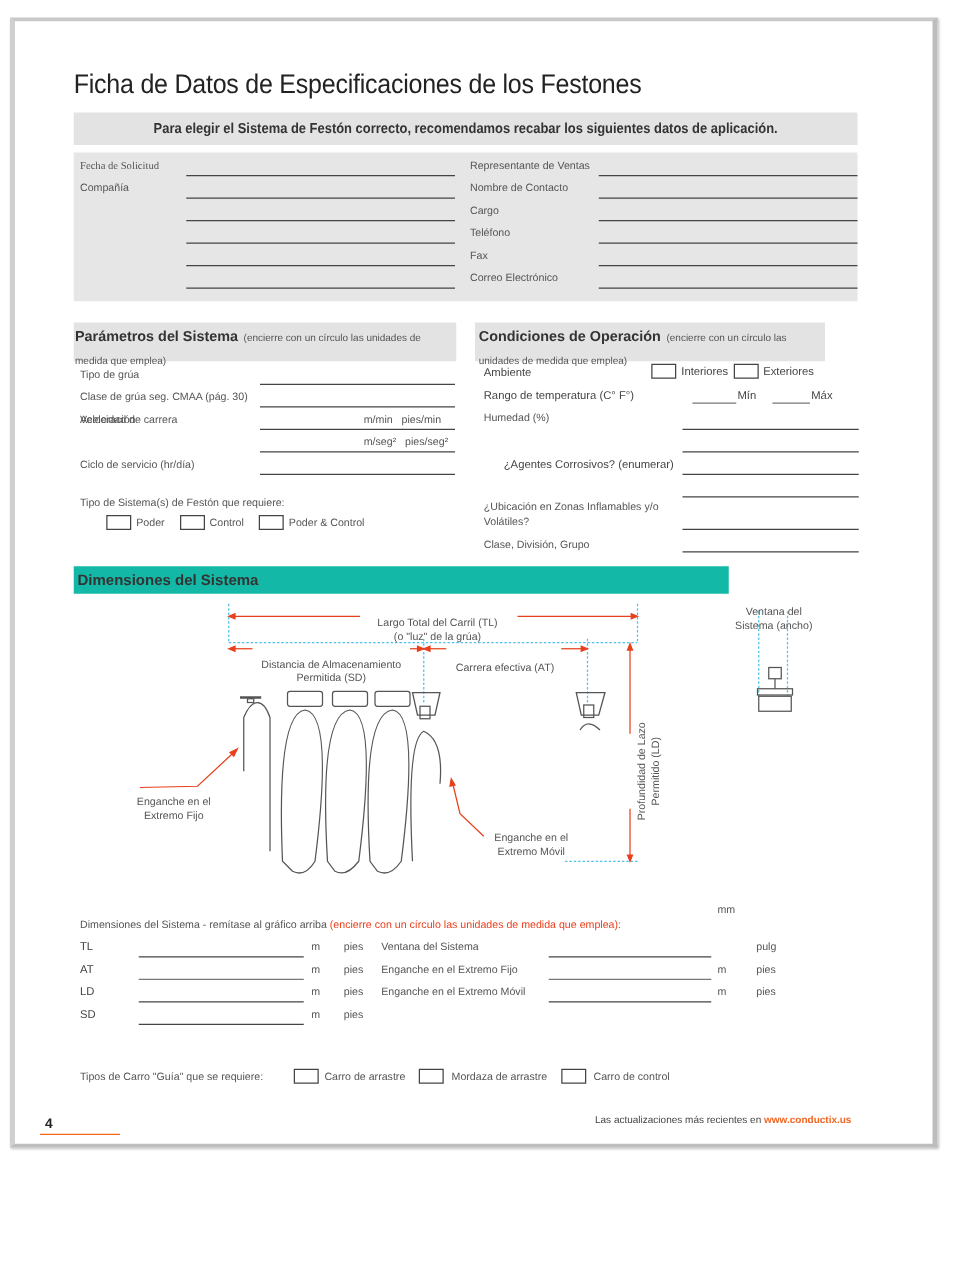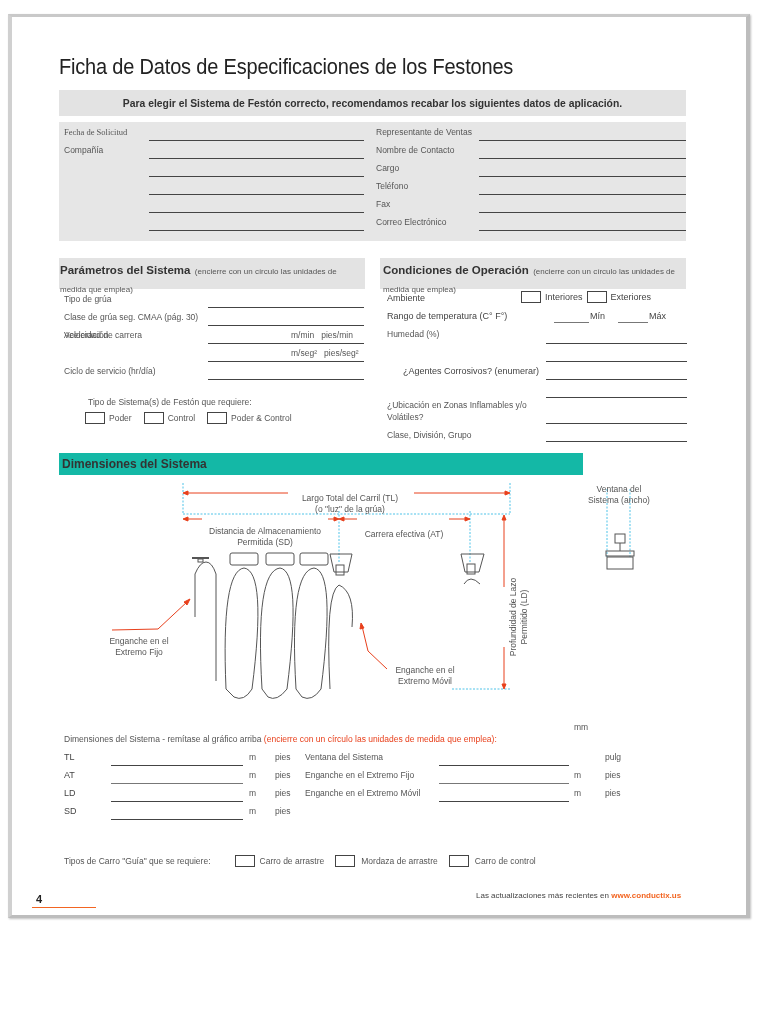--- a/index.html
+++ b/index.html
@@ -82,31 +82,31 @@
   <div class="abs line" style="left:196px; top:308px; width:156px;"></div>
   <div class="abs lbl" style="left:52px; top:313px;">Velocidad de carrera</div>
   <div class="abs lbl" style="left:279px; top:313px; white-space:pre;">m/min   pies/min</div>
   <div class="abs line" style="left:196px; top:326px; width:156px;"></div>
   <div class="abs lbl" style="left:52px; top:313px;">Aceleración</div>
   <div class="abs lbl" style="left:279px; top:331px; white-space:pre;">m/seg²   pies/seg²</div>
   <div class="abs line" style="left:196px; top:344px; width:156px;"></div>
   <div class="abs lbl" style="left:52px; top:349px;">Ciclo de servicio (hr/día)</div>
   <div class="abs line" style="left:196px; top:362px; width:156px;"></div>
 
-  <div class="abs lbl" style="left:52px; top:380px;margin-left:24px;">Tipo de Sistema(s) de Festón que requiere:</div>
+  <div class="abs lbl" style="left:52px; top:380px;">Tipo de Sistema(s) de Festón que requiere:</div>
   <div class="abs" style="left:73px; top:395px; display:flex; align-items:center; gap:4px; font-size:8.5px; color:#555;">
     <span class="cb"></span>
     <span style="margin-right:8px;">Poder</span>
     <span class="cb"></span>
     <span style="margin-right:8px;">Control</span>
     <span class="cb"></span>
     <span>Poder &amp; Control</span>
   </div>
 
-  <div class="abs sec-head" style="left:368px; top:241px; width:306px; height:31px; padding:2px 3px;">
+  <div class="abs sec-head" style="left:368px; top:241px; width:280px; height:31px; padding:2px 3px;">
     <span class="h">Condiciones de Operación</span>
     <span class="s">(encierre con un círculo las unidades de medida que emplea)</span>
   </div>
   <div class="abs lbl9" style="left:375px; top:276px;">Ambiente</div>
   <div class="abs" style="left:509px; top:274px; display:flex; align-items:center; gap:4px; font-size:9px; color:#444;">
     <span class="cb"></span>
     <span>Interiores</span>
     <span class="cb"></span>
     <span>Exteriores</span>
   </div>

